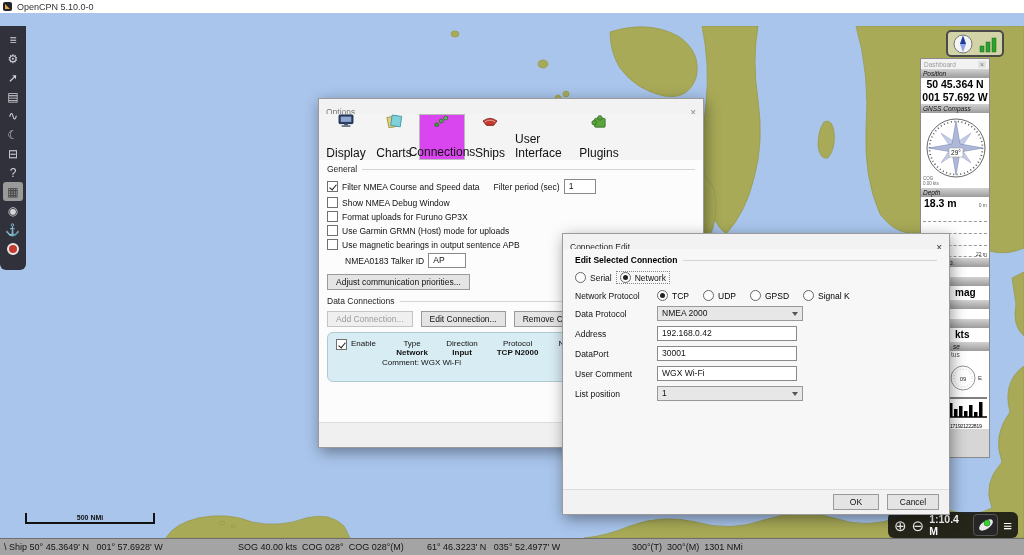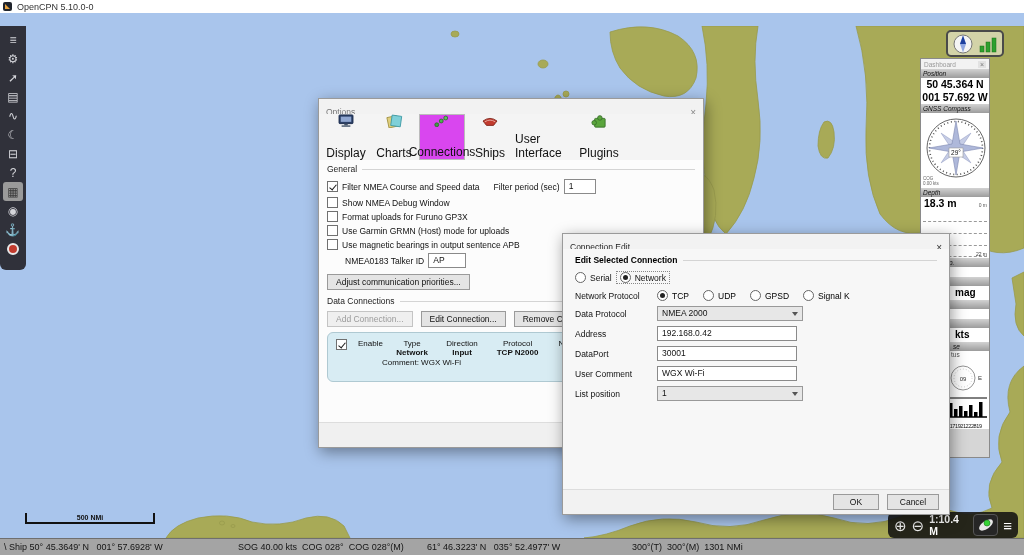--- a/index.html
+++ b/index.html
@@ -371,21 +371,21 @@
       <div class="group">Data Connections</div>
 
       <div style="margin:5px 0;display:flex;gap:8px">
         <span class="btn disabled">Add Connection...</span>
         <span class="btn">Edit Connection...</span>
         <span class="btn">Remove Connection</span>
       </div>
 
       <div class="connpanel">
         <div class="conncols">
-          <span style="display:flex;align-items:flex-start;gap:11px;width:52px;flex:none">
+          <span style="display:flex;align-items:flex-start;gap:4px;width:52px;flex:none">
             <span class="cb checked"></span>
             <span>Enable</span>
           </span>
           <span class="conncol" style="width:52px">
             <div class="hd">Type</div>
             <div class="vl">Network</div>
           </span>
           <span class="conncol" style="width:56px">
             <div class="hd">Direction</div>
             <div class="vl">Input</div>

